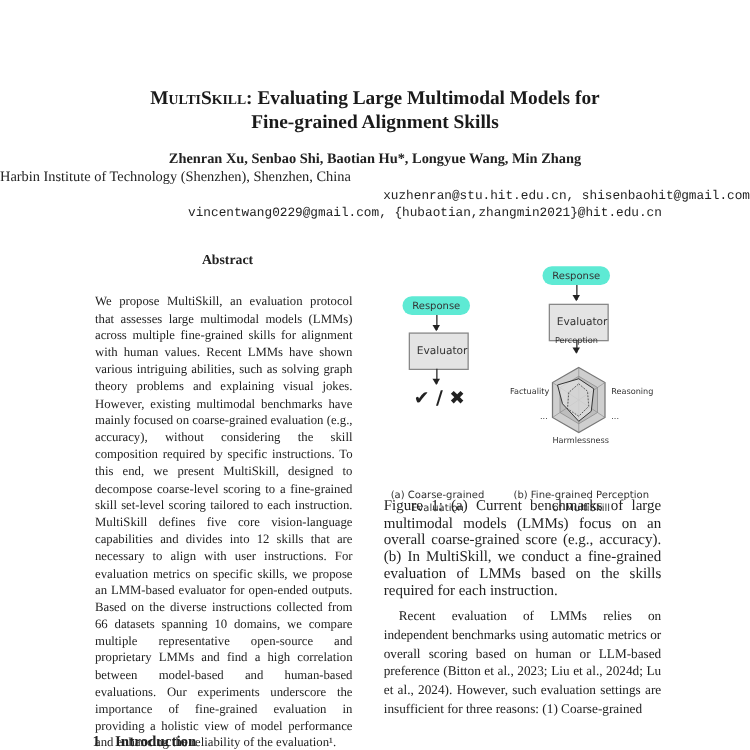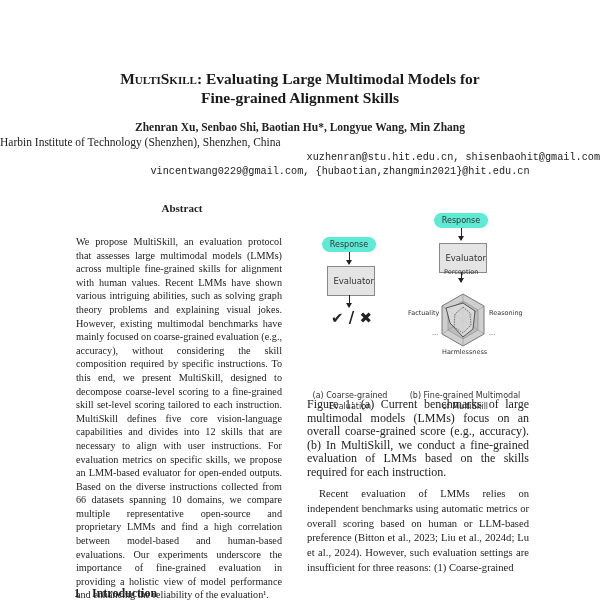--- a/index.html
+++ b/index.html
@@ -83,21 +83,21 @@
     <polygon points="23,8 38,17 38,37 23,46 8,37 8,17" fill="#bdbdbd" stroke="#888" stroke-width="0.6"></polygon>
     <polygon points="23,15 32,21 32,33 23,39 14,33 14,21" fill="#aaaaaa" stroke="#999" stroke-width="0.6"></polygon>
     <line x1="23" y1="1" x2="23" y2="53" stroke="#888" stroke-width="0.5"></line>
     <line x1="2" y1="13" x2="44" y2="41" stroke="#888" stroke-width="0.5"></line>
     <line x1="44" y1="13" x2="2" y2="41" stroke="#888" stroke-width="0.5"></line>
     <polygon points="23,10 35,18 33,36 23,44 10,30 6,15" fill="#e6e6e6" fill-opacity="0.7" stroke="#333" stroke-width="0.8"></polygon>
     <polygon points="23,14 30,20 31,32 23,40 14,34 15,21" fill="none" stroke="#333" stroke-width="0.6" stroke-dasharray="1.5,1"></polygon>
   </svg>
 
   <div class="abs subcap" style="left:405px; top:370px; width:120px;">
-    <span>(b) Fine-grained Multimodal</span><br>
+    <span>(b) Fine-grained Perception</span><br>
     <span>of MultiSkill</span>
   </div>
 </div>
 
 <div class="abs caption">Figure 1: (a) Current benchmarks of large multimodal models (LMMs) focus on an overall coarse-grained score (e.g., accuracy). (b) In MultiSkill, we conduct a fine-grained evaluation of LMMs based on the skills required for each instruction.</div>
 
 <div class="abs col2">
   <p class="indent" style="margin-top:5px;">Recent evaluation of LMMs relies on independent benchmarks using automatic metrics or overall scoring based on human or LLM-based preference (Bitton et al., 2023; Liu et al., 2024d; Lu et al., 2024). However, such evaluation settings are insufficient for three reasons: (1) Coarse-grained</p>
 </div>
 

